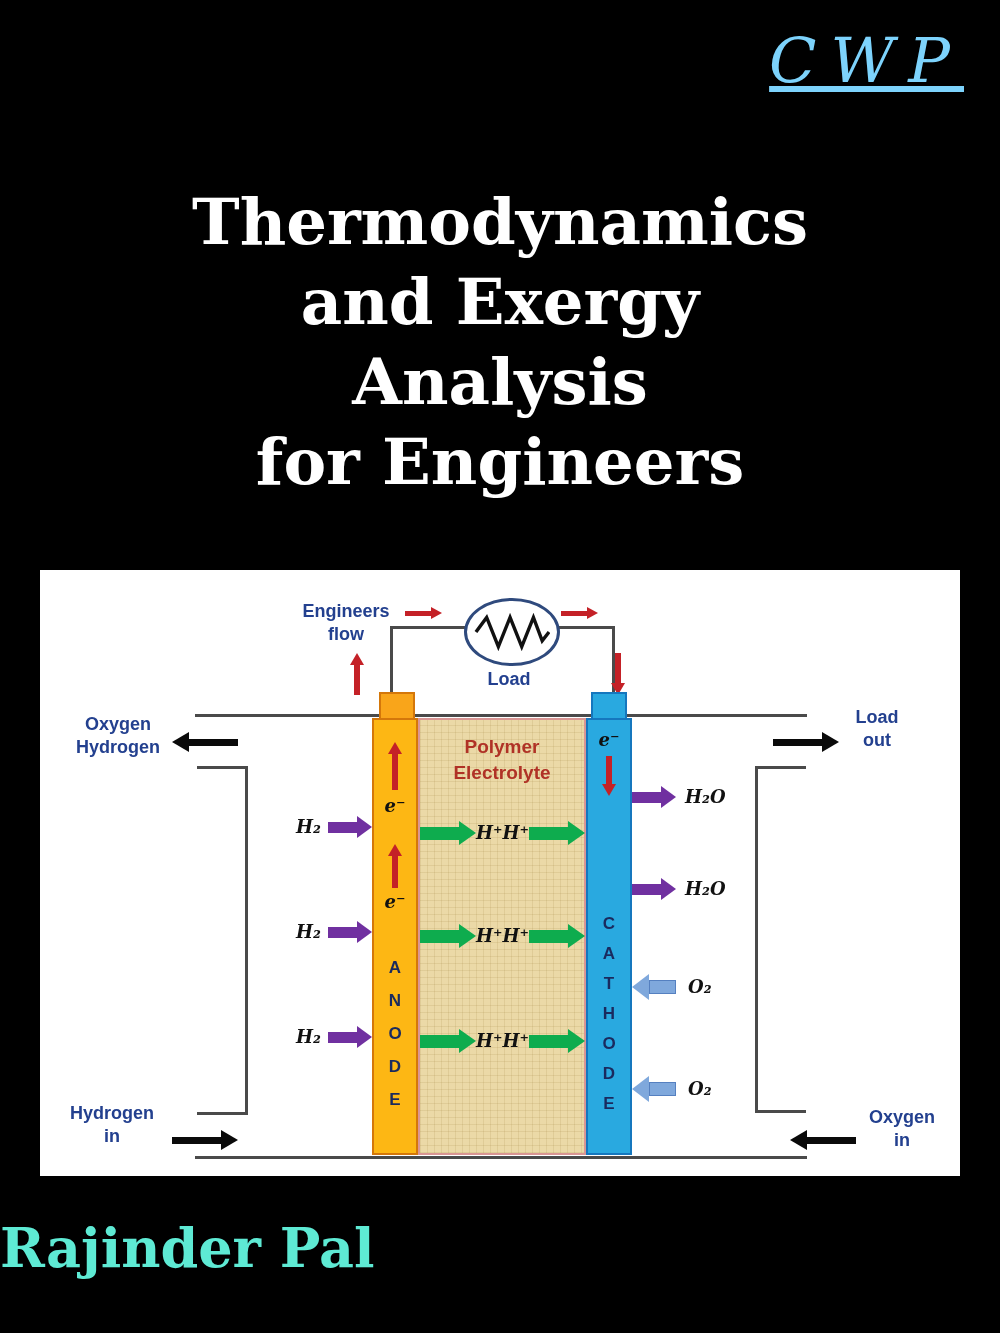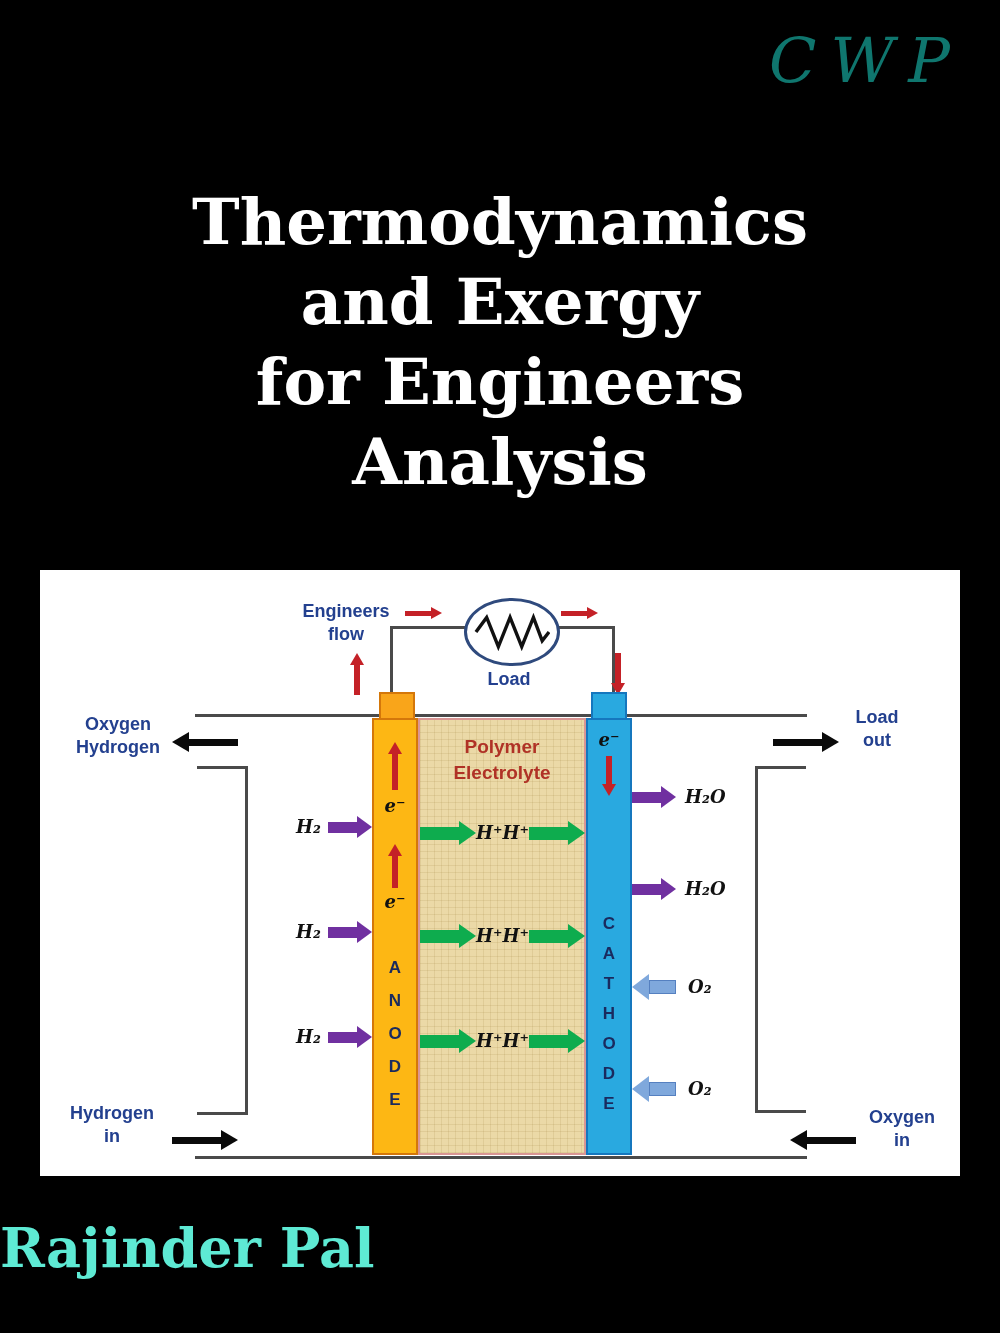--- a/index.html
+++ b/index.html
@@ -1,20 +1,20 @@
 <!DOCTYPE html>
 <html><head>
 <meta charset="utf-8">
 <style>
   html,body{margin:0;padding:0;background:#000;}
   .cover{position:relative;width:1000px;height:1333px;background:#000;overflow:hidden;
          font-family:"Liberation Sans", sans-serif;}
   
-  .logo{position:absolute;top:24px;right:36px;color:#0f766e;
-        font:italic 400 62px "DejaVu Serif", serif;letter-spacing:14px;}
+  .logo{position:absolute;top:24px;right:36px;color:#7dd3fc;
+        font:italic 400 62px "DejaVu Serif", serif;letter-spacing:14px;text-decoration:underline;}
   .title{position:absolute;top:182px;left:0;right:0;text-align:center;color:#fff;
          font:bold 64px/80px "DejaVu Serif", serif;}
   .author{position:absolute;top:1218px;left:0;right:0;text-align:left;color:#5eead4;
           font:bold 54px/60px "DejaVu Serif", serif;}
   
   .panel{position:absolute;left:40px;top:570px;width:920px;height:606px;background:#fff;}
   .abs{position:absolute;}
   .navy{color:#23408F;font:bold 18px/23px "Liberation Sans", sans-serif;text-align:center;}
   .gline{position:absolute;background:#4A4A4A;}
   .bracket{position:absolute;border:3px solid #4A4A4A;}
@@ -71,22 +71,22 @@
 </head>
 <body>
 
 <div class="cover">
 
   <div class="logo">CWP</div>
 
   <div class="title">
     <div>Thermodynamics</div>
     <div>and Exergy</div>
+    <div>Analysis</div>
     <div>for Engineers</div>
-    <div>Analysis</div>
   </div>
 
   <div class="panel">
 
     <div class="gline" style="left:155px;top:144px;width:612px;height:3px;"></div>
     <div class="gline" style="left:155px;top:586px;width:612px;height:3px;"></div>
 
     <div class="bracket open-left" style="left:157px;top:196px;width:48px;height:343px;"></div>
     <div class="bracket open-right" style="left:715px;top:196px;width:48px;height:341px;"></div>
 

